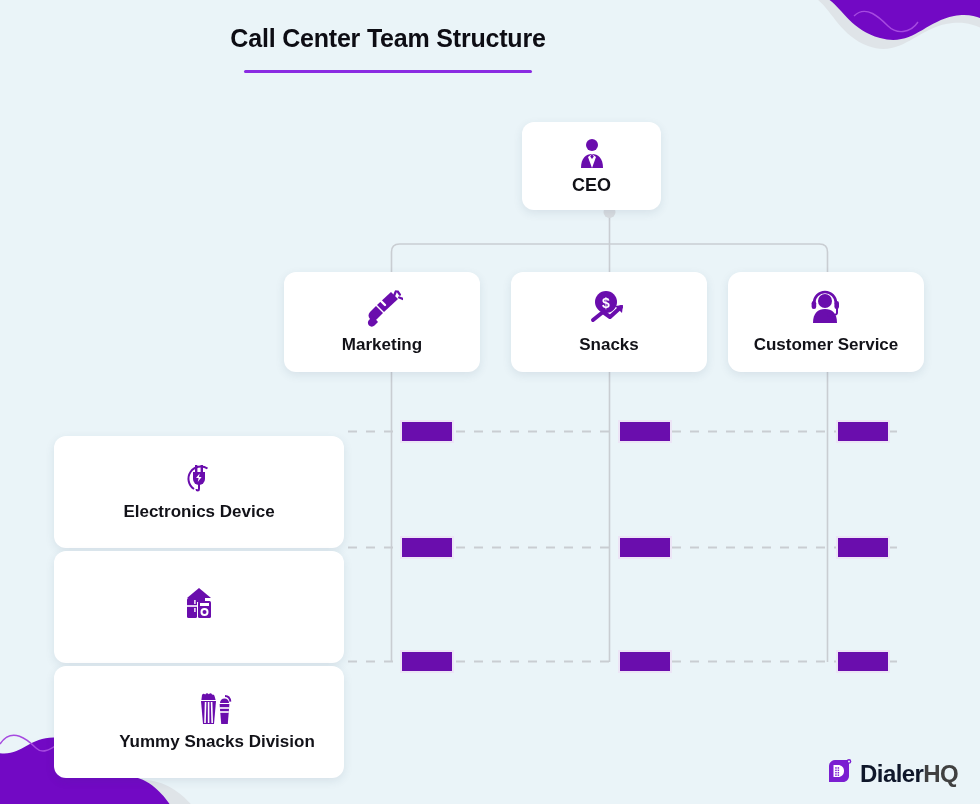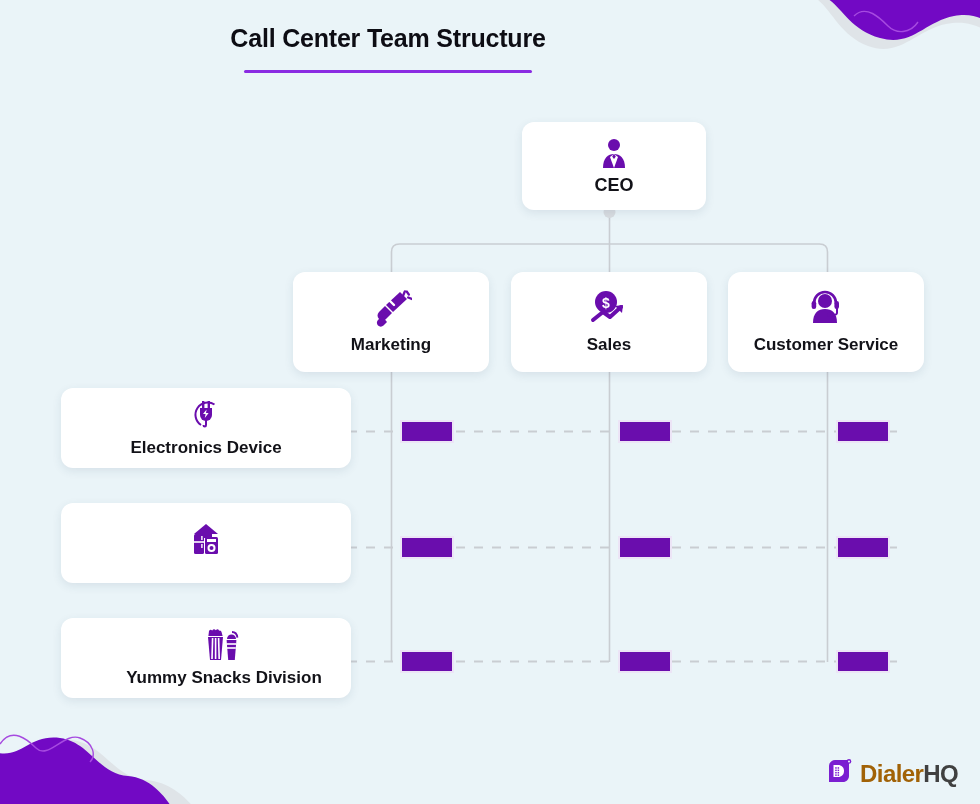--- a/index.html
+++ b/index.html
@@ -83,40 +83,40 @@
   .card .label {
     font-size: 17px;
     font-weight: bold;
     color: #121218;
     white-space: nowrap;
   }
 
   
   .card-ceo {
     left: 522px; top: 122px;
-    width: 184px; height: 88px; justify-content: center;
+    width: 139px; height: 88px; justify-content: center;
   }
   .card-ceo .icon { margin-bottom: 4px; }
   .card-ceo .label { font-size: 18px; }
 
   
   .card-dept {
     top: 272px;
     width: 196px; height: 100px;
   }
   .card-dept .icon { margin-bottom: 8px; }
   .card-dept .label { font-size: 17px; }
-  .dept-0 { left: 293px; text-align: center; }
+  .dept-0 { left: 284px; text-align: center; }
   .dept-1 { left: 511px; }
   .dept-2 { left: 728px; border-radius: 13px; }
 
   
   .card-div {
-    left: 61px;
-    width: 290px; height: 80px;
+    left: 54px;
+    width: 290px; height: 112px; margin-top: 48px;
   }
   .card-div .icon { margin-bottom: 6px; }
   .card-div .label { font-size: 17px; }
   .div-0 { top: 388px; }
   .div-1 { top: 503px; }
   .div-2 { top: 618px; padding-left: 36px; }
 
   
   .node {
     position: absolute;
@@ -134,21 +134,21 @@
     display: flex;
     align-items: center;
     gap: 7px;
   }
   .logo-text {
     font-size: 24px;
     font-weight: bold;
     letter-spacing: -0.6px;
     line-height: 1;
   }
-  .logo-text .t1 { color: #a16207; }
+  .logo-text .t1 { color: #0f172a; }
   .logo-text .t2 { color: #404040; }
 </style>
 </head>
 <body>
 
 <div class="blob-layer">
 
   <svg class="blob-svg blob-tr" width="200" height="110" viewBox="0 0 200 110">
     <path d="M24,0 C46,8 52,40 84,52 C116,64 132,36 162,30 C186,25 200,36 200,36 L200,0 Z" fill="#dfe4e8"></path>
     <path d="M32,0 C56,4 60,34 96,44 C128,53 140,28 170,22 C188,18 200,26 200,26 L200,0 Z" fill="#7209c4"></path>
@@ -222,21 +222,21 @@
 
   <div class="card card-dept dept-1">
     <span class="icon">
       <svg width="42" height="38" viewBox="0 0 42 38">
         <circle cx="18" cy="13" r="11" fill="#6a0dad"></circle>
         <text x="18" y="19" font-family="Liberation Sans, sans-serif" font-size="14" font-weight="bold" fill="#ffffff" text-anchor="middle">$</text>
         <path d="M5,31 L15,23 L22,28 L33,18" stroke="#6a0dad" stroke-width="4" fill="none" stroke-linecap="round" stroke-linejoin="round"></path>
         <path d="M27,17 L35,16 L34,24 Z" fill="#6a0dad"></path>
       </svg>
     </span>
-    <span class="label">Sales</span>
+    <span class="label">Snacks</span>
   </div>
 
   <div class="card card-dept dept-2">
     <span class="icon">
       <svg width="38" height="38" viewBox="0 0 38 38">
         <circle cx="18" cy="12" r="7" fill="#6a0dad"></circle>
         <path d="M6,34 C6,24 11,20 18,20 C25,20 30,24 30,34 Z" fill="#6a0dad"></path>
         <path d="M7,14 A11,11 0 0 1 29,14" stroke="#6a0dad" stroke-width="2.6" fill="none"></path>
         <rect x="4.6" y="12" width="4.6" height="8" rx="2.2" fill="#6a0dad"></rect>
         <rect x="27.4" y="12" width="4.6" height="8" rx="2.2" fill="#6a0dad"></rect>

